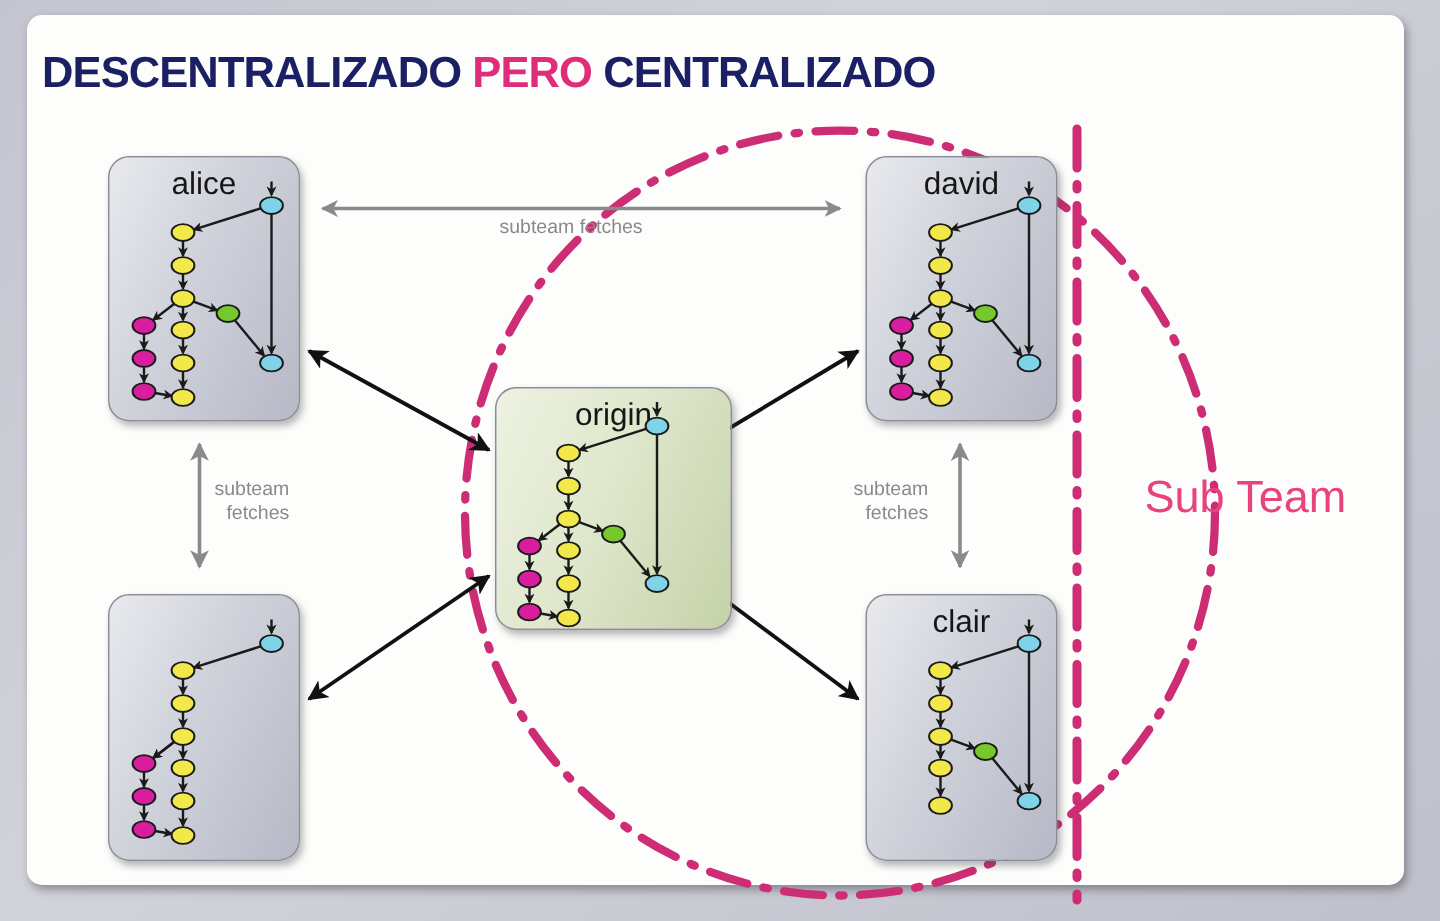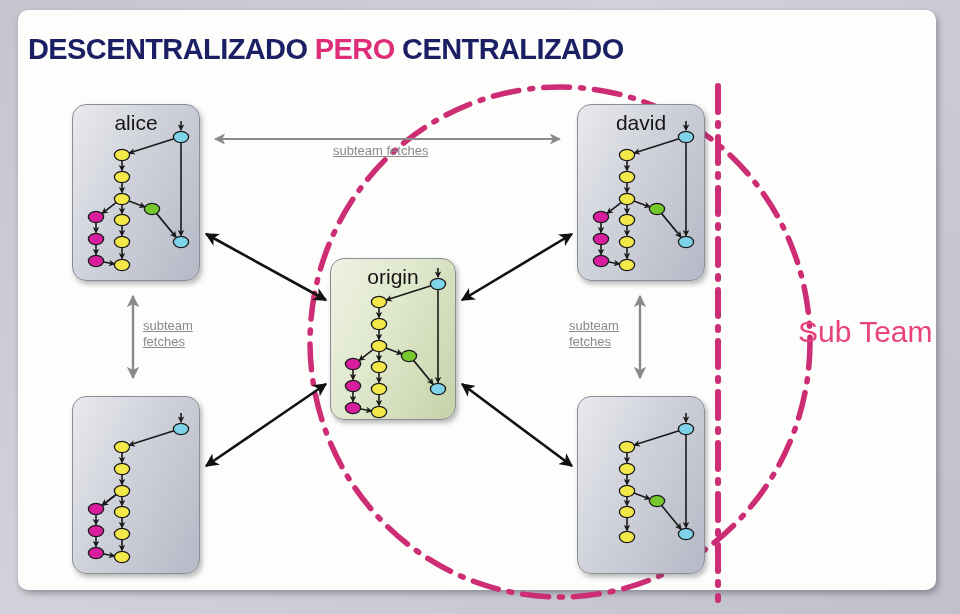--- a/index.html
+++ b/index.html
@@ -50,20 +50,21 @@
     border-radius: 14px;
     border: 1px solid #8c8c96;
     box-shadow: 2px 3px 5px rgba(70,70,80,0.38);
     overflow: hidden;
   }
   .repo.gray {
     background: linear-gradient(115deg, #e9eaee 0%, #cfd1da 45%, #b6b9c6 100%);
   }
   .repo.green {
     background: linear-gradient(115deg, #eef2e2 0%, #dfe7cc 45%, #c5d2a8 100%);
+    padding-left: 32px;
   }
   .repo-label {
     position: absolute;
     left: 0;
     right: 0;
     text-align: center;
     font-size: 21px;
     color: #161616;
     font-family: "Liberation Sans", sans-serif;
   }
@@ -71,26 +72,25 @@
   
   #overlay { position: absolute; left: 0; top: 0; }
   
   .fetch-label {
     position: absolute;
     color: #8a8a8a;
     font-size: 13px;
     line-height: 16px;
     font-family: "Liberation Sans", sans-serif;
     white-space: pre-line;
-    text-align: left;
-    text-decoration: underline;
+    text-align: right;
   }
   #subteam-text {
     position: absolute;
-    left: 798px;
+    left: 763px;
     top: 315px;
     font-size: 30px;
     color: #e8437f;
     font-family: "Liberation Sans", sans-serif;
     white-space: nowrap;
   }
 </style>
 </head>
 <body>
 
@@ -267,20 +267,21 @@
           <ellipse cx="23" cy="112" rx="7.6" ry="5.6" fill="#d81e9e" stroke="#1a1a1a" stroke-width="1.3"></ellipse>
           <ellipse cx="49" cy="115" rx="7.6" ry="5.6" fill="#f3e84a" stroke="#1a1a1a" stroke-width="1.3"></ellipse>
           <ellipse cx="23" cy="134" rx="7.6" ry="5.6" fill="#d81e9e" stroke="#1a1a1a" stroke-width="1.3"></ellipse>
           <ellipse cx="49" cy="137" rx="7.6" ry="5.6" fill="#f3e84a" stroke="#1a1a1a" stroke-width="1.3"></ellipse>
           <ellipse cx="23" cy="156" rx="7.6" ry="5.6" fill="#d81e9e" stroke="#1a1a1a" stroke-width="1.3"></ellipse>
           <ellipse cx="49" cy="160" rx="7.6" ry="5.6" fill="#f3e84a" stroke="#1a1a1a" stroke-width="1.3"></ellipse>
         </svg>
     </div>
 
     <div class="repo gray" id="repo-clair" style="left: 577px; top: 396px; width: 126px; height: 176px;">
+      <div class="repo-label" style="top: 6px;">clair</div>
       <svg class="graph" width="126" height="176">
           <line x1="108" y1="16" x2="108" y2="25" stroke="#1a1a1a" stroke-width="1.6" marker-end="url(#ah-node)"></line>
           <line x1="101.78289735416857" y1="33.604936536994295" x2="56.17357997595934" y2="48.103256819915835" stroke="#1a1a1a" stroke-width="1.6" marker-end="url(#ah-node)"></line>
           <line x1="49" y1="55.5" x2="49" y2="65.5" stroke="#1a1a1a" stroke-width="1.6" marker-end="url(#ah-node)"></line>
           <line x1="49" y1="77.5" x2="49" y2="87.5" stroke="#1a1a1a" stroke-width="1.6" marker-end="url(#ah-node)"></line>
           <line x1="55.16644143732834" y1="95.73925271309261" x2="71.88487526462114" y2="101.94451952089055" stroke="#1a1a1a" stroke-width="1.6" marker-end="url(#ah-node)"></line>
           <line x1="49" y1="99.5" x2="49" y2="108.5" stroke="#1a1a1a" stroke-width="1.6" marker-end="url(#ah-node)"></line>
           <line x1="83.29074495023642" y1="108.13140694147431" x2="103.04914044203491" y2="132.1174281600758" stroke="#1a1a1a" stroke-width="1.6" marker-end="url(#ah-node)"></line>
           <line x1="108" y1="37.5" x2="108" y2="130.5" stroke="#1a1a1a" stroke-width="1.6" marker-end="url(#ah-node)"></line>
           <line x1="49" y1="120.5" x2="49" y2="133.5" stroke="#1a1a1a" stroke-width="1.6" marker-end="url(#ah-node)"></line>

